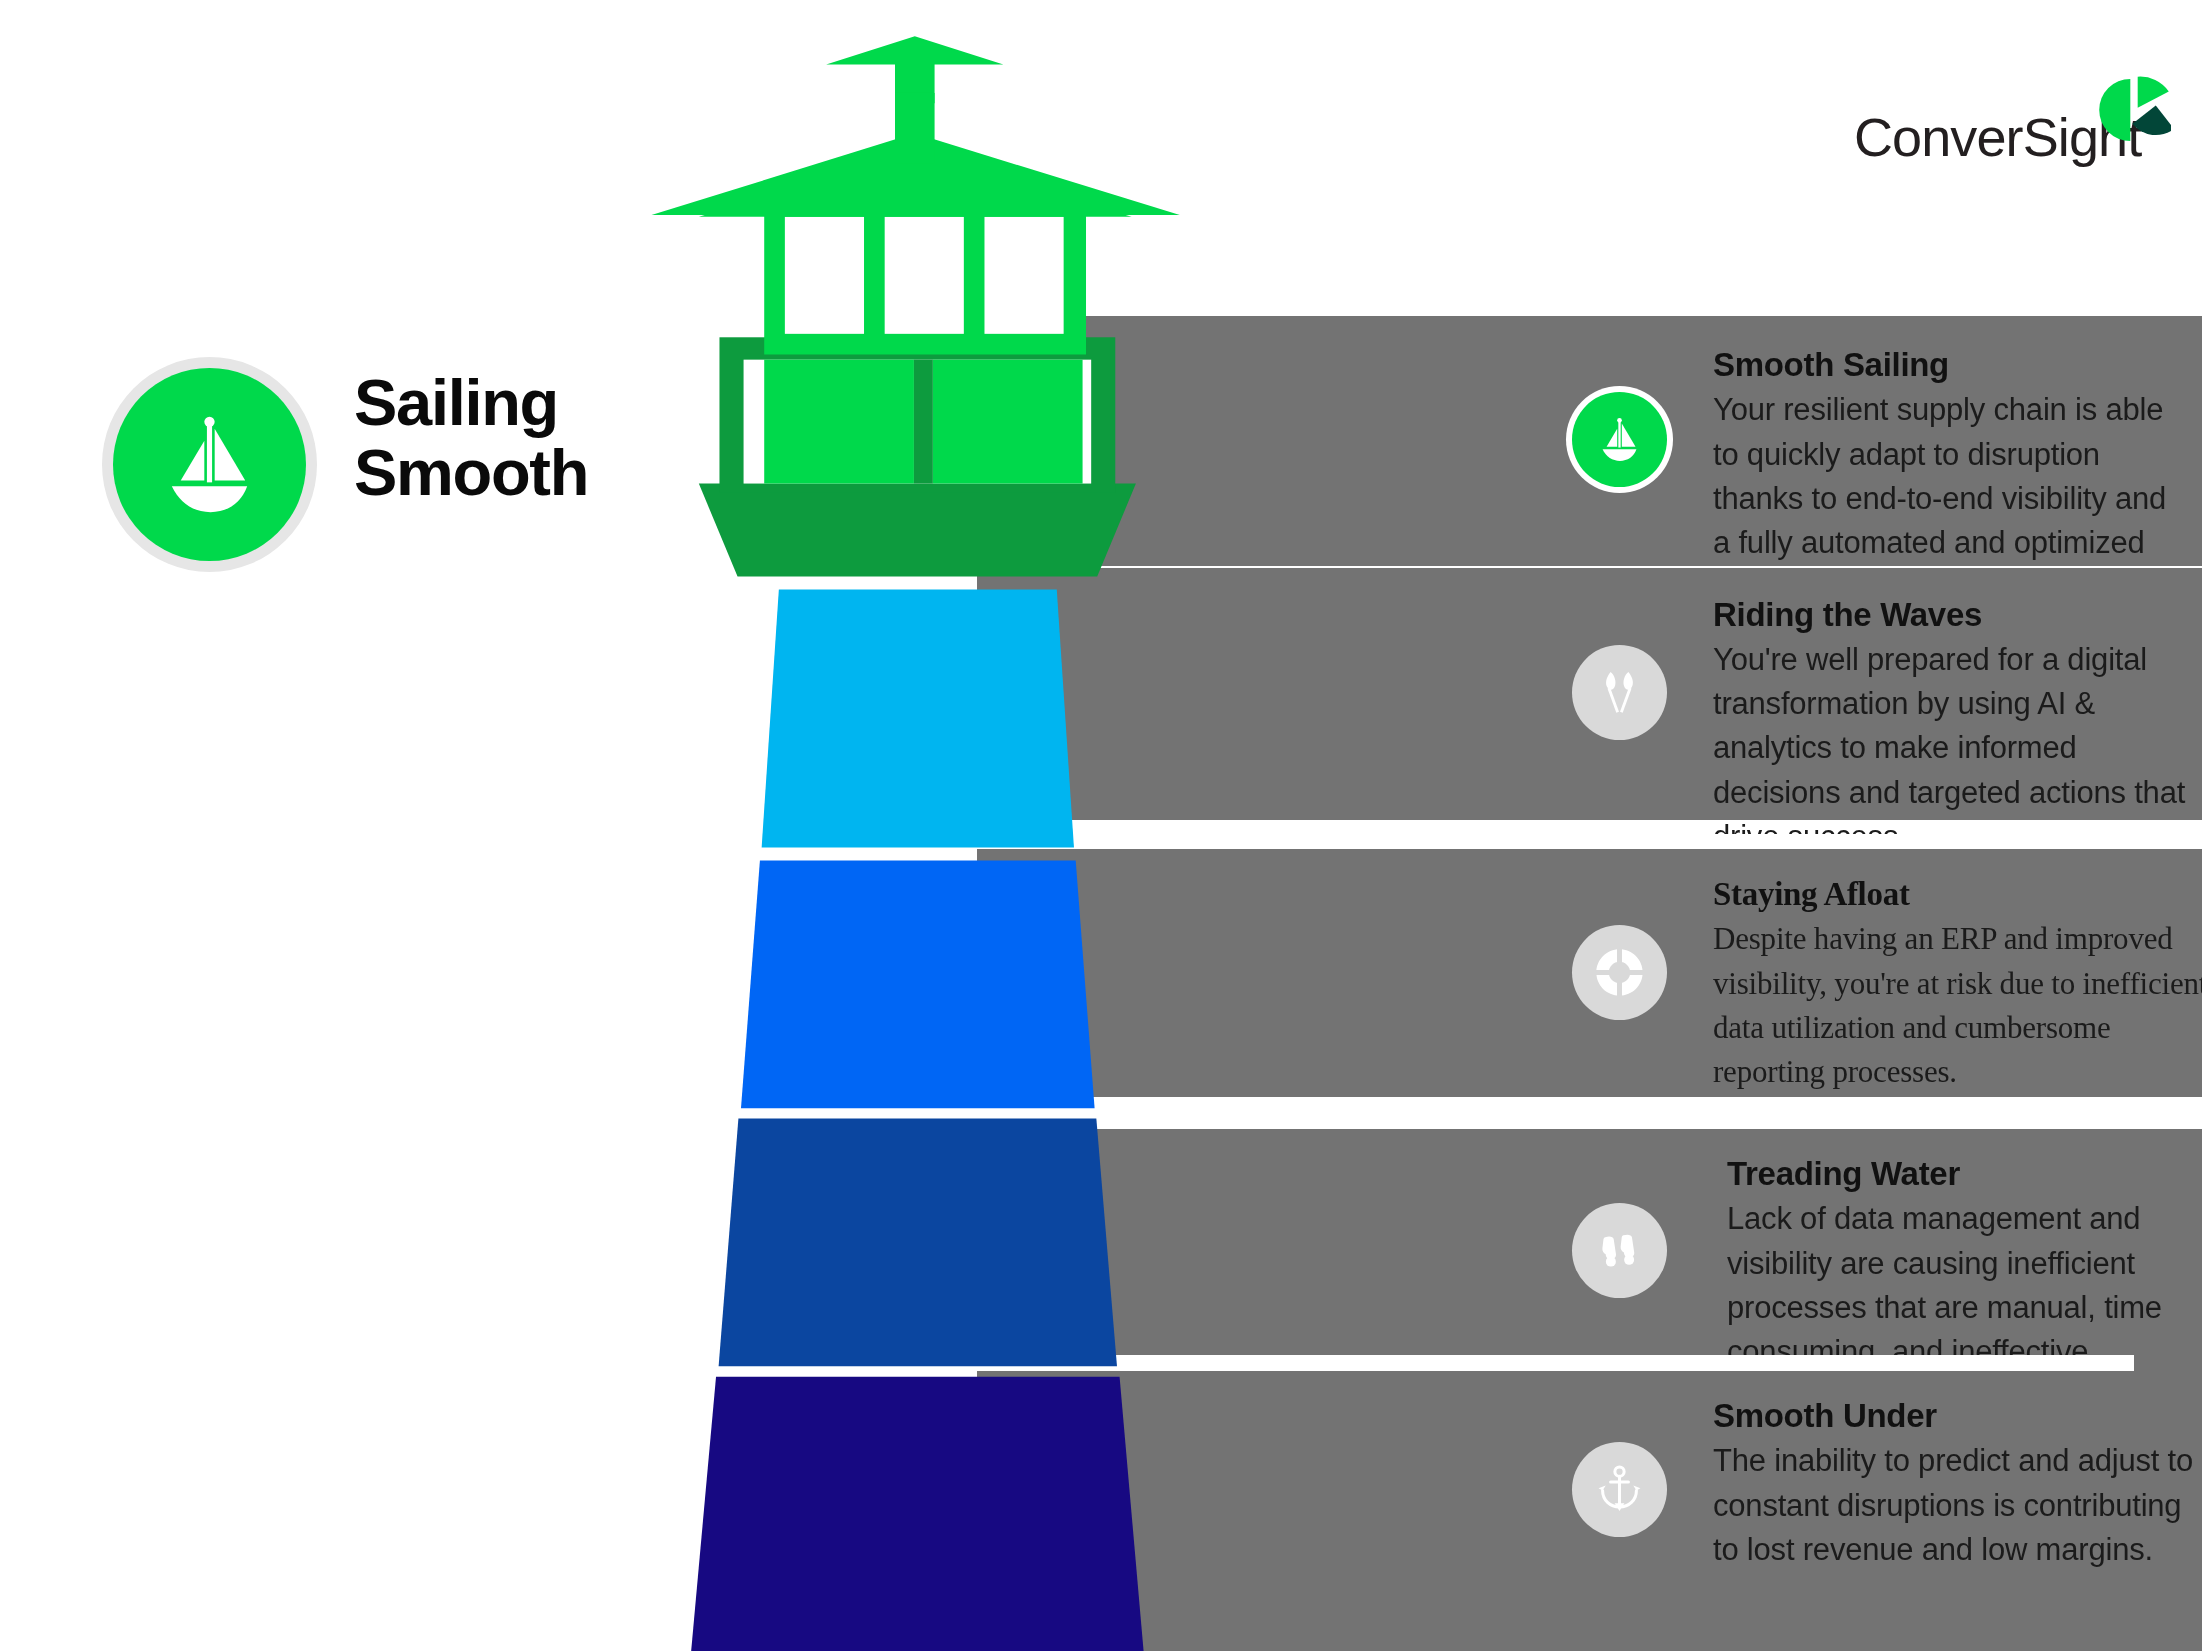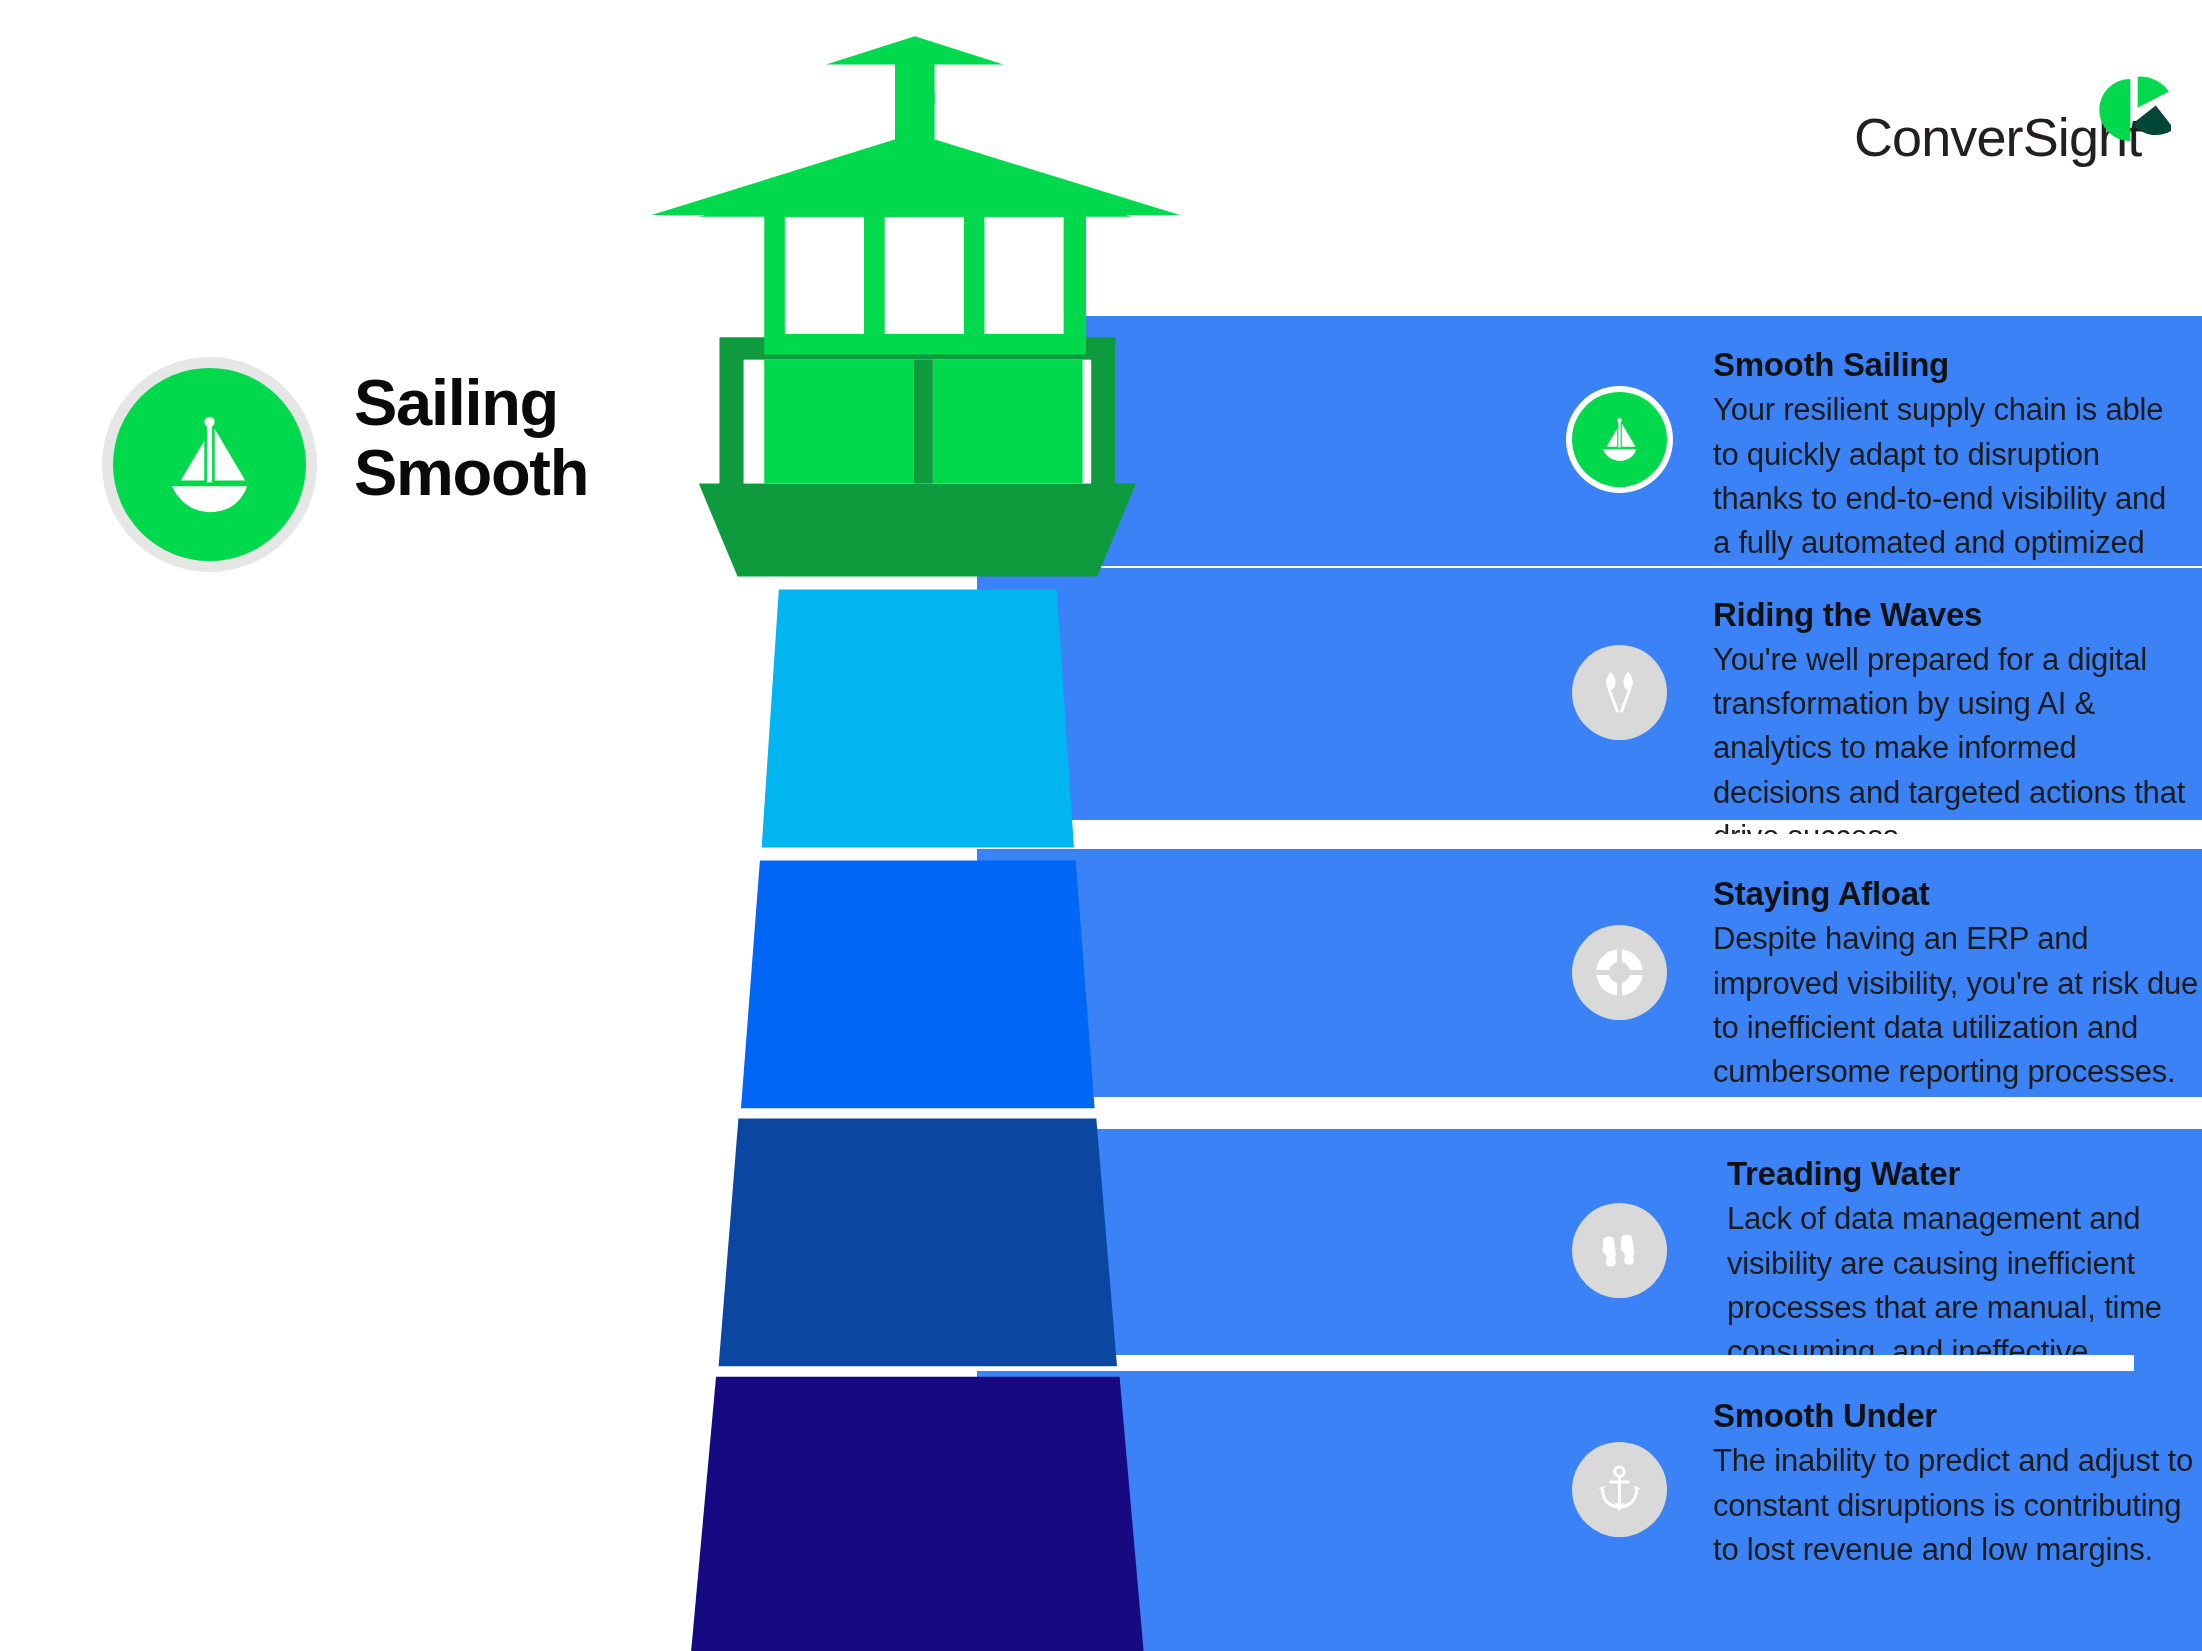--- a/index.html
+++ b/index.html
@@ -5,21 +5,21 @@
   html,body{margin:0;padding:0;}
   body{
     width:2203px;height:1652px;background:#ffffff;
     font-family:"Liberation Sans","DejaVu Sans",sans-serif;
     overflow:hidden;position:relative;
   }
   #stage{position:absolute;left:0;top:0;width:2203px;height:1652px;overflow:hidden;}
 
   
   .panel-col{position:absolute;left:977px;top:316px;width:1226px;height:1336px;}
-  .row{position:absolute;left:0;width:1226px;background:#3b82f6;}
+  .row{position:absolute;left:0;width:1226px;background:#737373;}
   .row-div{position:absolute;left:0;width:1157px;height:15.5px;background:#ffffff;}
 
   .row-icon{
     position:absolute;width:95px;height:95px;border-radius:50%;
     background:#d9d9d9;display:flex;align-items:center;justify-content:center;
   }
   .row-icon.green{background:#00d94b;box-shadow:0 0 0 6px #ffffff;}
   .row-text{position:absolute;}
   .row-title{
     font-size:33px;font-weight:bold;color:#111111;letter-spacing:-0.3px;
@@ -92,21 +92,21 @@
           </g>
         </svg>
       </div>
       <div class="row-text" style="left:736px;top:27.5px;width:499px;">
         <p class="row-title">Riding the Waves</p>
         <p class="row-body">You're well prepared for a digital transformation by using AI &amp; analytics to make informed decisions and targeted actions that drive success.</p>
       </div>
     </div>
     <div class="row-div" style="top:518px;"></div>
 
-    <div class="row" style="top:533px;height:248px;">
+    <div class="row" style="top:533px;height:248px;font-family:Liberation Serif, serif;">
       <div class="row-icon" style="left:595px;top:76px;">
         <svg width="57" height="57" viewBox="0 0 64 64">
           <path fill="#ffffff" fill-rule="evenodd" d="M32 6 C17.6 6 6 17.6 6 32 C6 46.4 17.6 58 32 58 C46.4 58 58 46.4 58 32 C58 17.6 46.4 6 32 6 Z
                M32 20 C38.6 20 44 25.4 44 32 C44 38.6 38.6 44 32 44 C25.4 44 20 38.6 20 32 C20 25.4 25.4 20 32 20 Z"></path>
           <g fill="#d9d9d9">
             <rect x="29.2" y="4" width="5.6" height="18" rx="1.4"></rect>
             <rect x="29.2" y="42" width="5.6" height="18" rx="1.4"></rect>
             <rect x="4" y="29.2" width="18" height="5.6" rx="1.4"></rect>
             <rect x="42" y="29.2" width="18" height="5.6" rx="1.4"></rect>
           </g>

